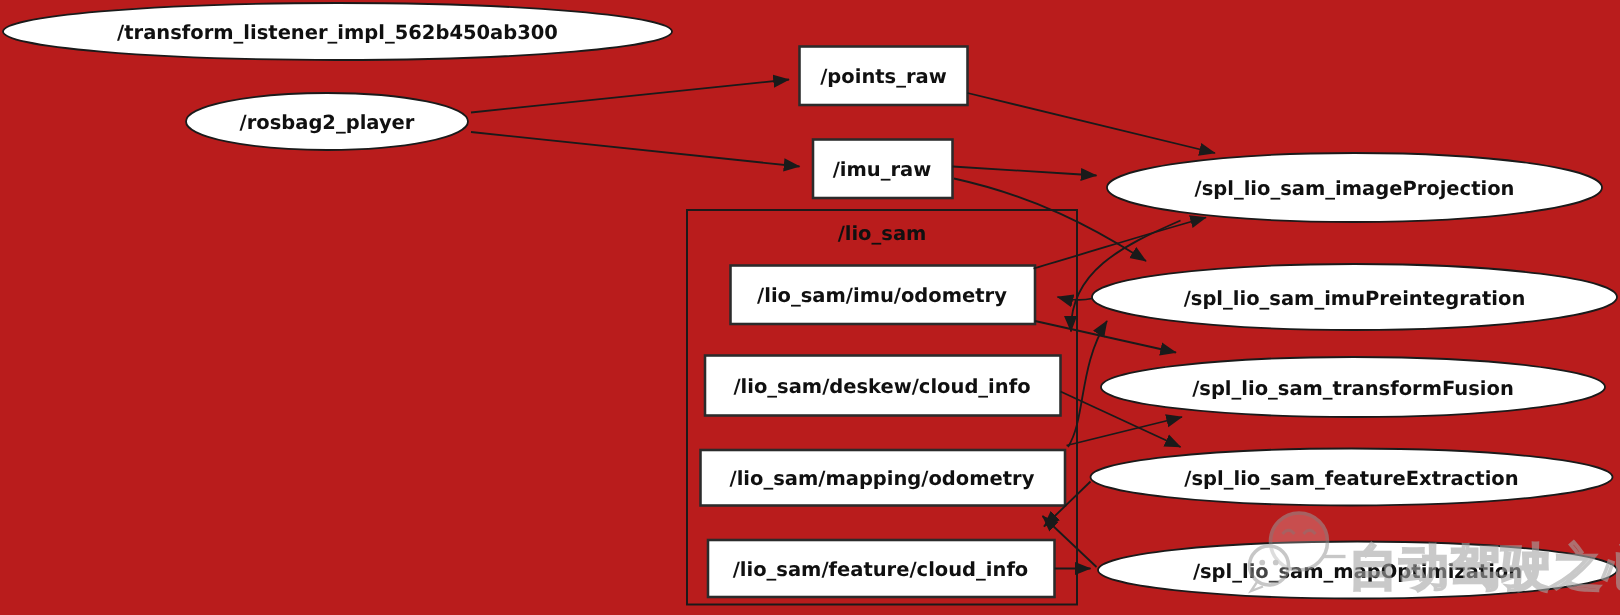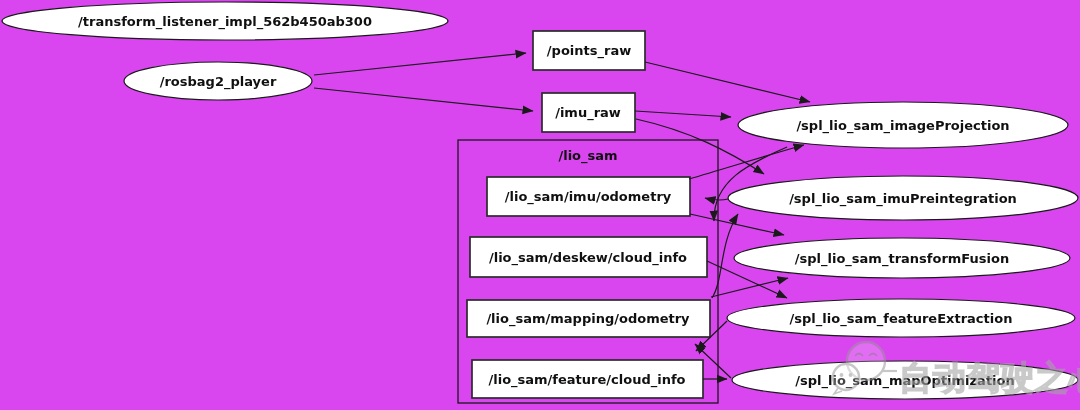--- a/index.html
+++ b/index.html
@@ -1,20 +1,20 @@
 <!DOCTYPE html>
 <html><head>
 <meta charset="utf-8">
 <style>
   html, body { margin: 0; padding: 0; background: #ffffff; }
   .canvas {
     position: relative;
     width: 1080px;
     height: 410px;
-    background: #d946ef;
+    background: #b91c1c;
     overflow: hidden;
     font-family: "DejaVu Sans", "Liberation Sans", sans-serif;
   }
   svg { display: block; }
   .node-shape  { fill: #ffffff; stroke: #1a1a1a; stroke-width: 1.2; }
   .topic-box   { fill: #ffffff; stroke: #2b2b2b; stroke-width: 1.7; }
   .ns-box      { fill: none;    stroke: #1a1a1a; stroke-width: 1.3; }
   .edge        { fill: none; stroke: #1a1a1a; stroke-width: 1.2; }
   .lbl {
     fill: #101010;

